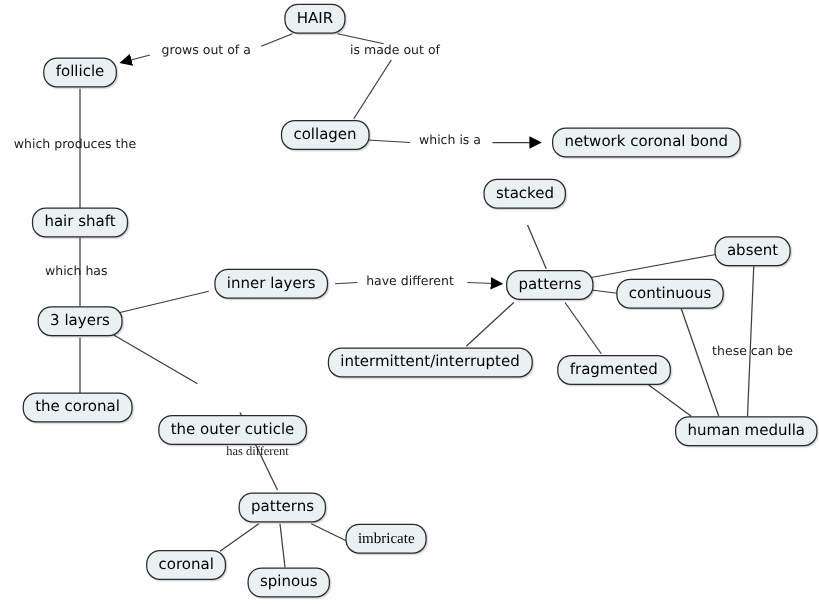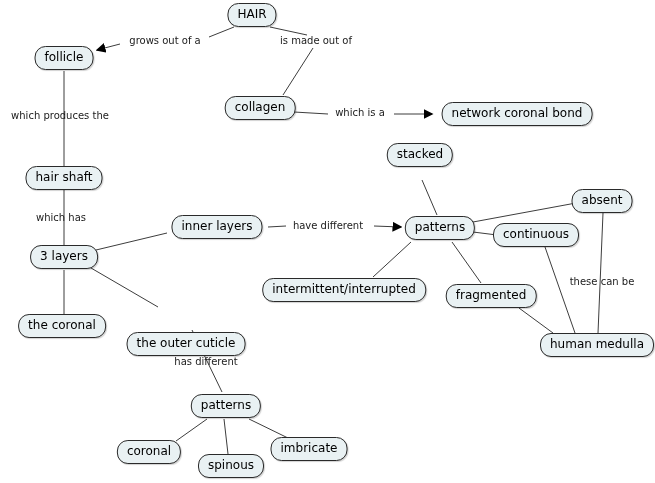--- a/index.html
+++ b/index.html
@@ -99,25 +99,25 @@
       <div class="node" style="left: 536px; top: 235px;">continuous</div>
       <div class="node" style="left: 64px; top: 257px;">3 layers</div>
       <div class="node" style="left: 344px; top: 290px;">intermittent/interrupted</div>
       <div class="node" style="left: 491px; top: 296px;">fragmented</div>
       <div class="node" style="left: 186px; top: 318px; margin-top: 26px;">the outer cuticle</div>
       <div class="node" style="left: 62px; top: 326px;">the coronal</div>
       <div class="node" style="left: 597px; top: 345px;">human medulla</div>
       <div class="node" style="left: 226px; top: 406px;">patterns</div>
       <div class="node" style="left: 149px; top: 452px;">coronal</div>
       <div class="node" style="left: 231px; top: 466px; border-radius: 11px;">spinous</div>
-      <div class="node" style="left: 309px; top: 449px;">imbricate</div>
+      <div class="node" style="left: 309px; top: 431px; font-family: Liberation Serif, serif;">imbricate</div>
     </div>
   <div>
       <div class="link-label" style="left: 165px; top: 41px;">grows out of a</div>
       <div class="link-label" style="left: 316px; top: 41px;">is made out of</div>
       <div class="link-label" style="left: 60px; top: 116px;">which produces the</div>
       <div class="link-label" style="left: 360px; top: 113px;">which is a</div>
       <div class="link-label" style="left: 61px; top: 218px;">which has</div>
       <div class="link-label" style="left: 328px; top: 226px;">have different</div>
       <div class="link-label" style="left: 602px; top: 282px;">these can be</div>
-      <div class="link-label" style="left: 206px; top: 362px;">has different</div>
+      <div class="link-label" style="left: 206px; top: 362px; font-family: Liberation Serif, serif;">has different</div>
     </div>
 </div>
 
 </body></html>

